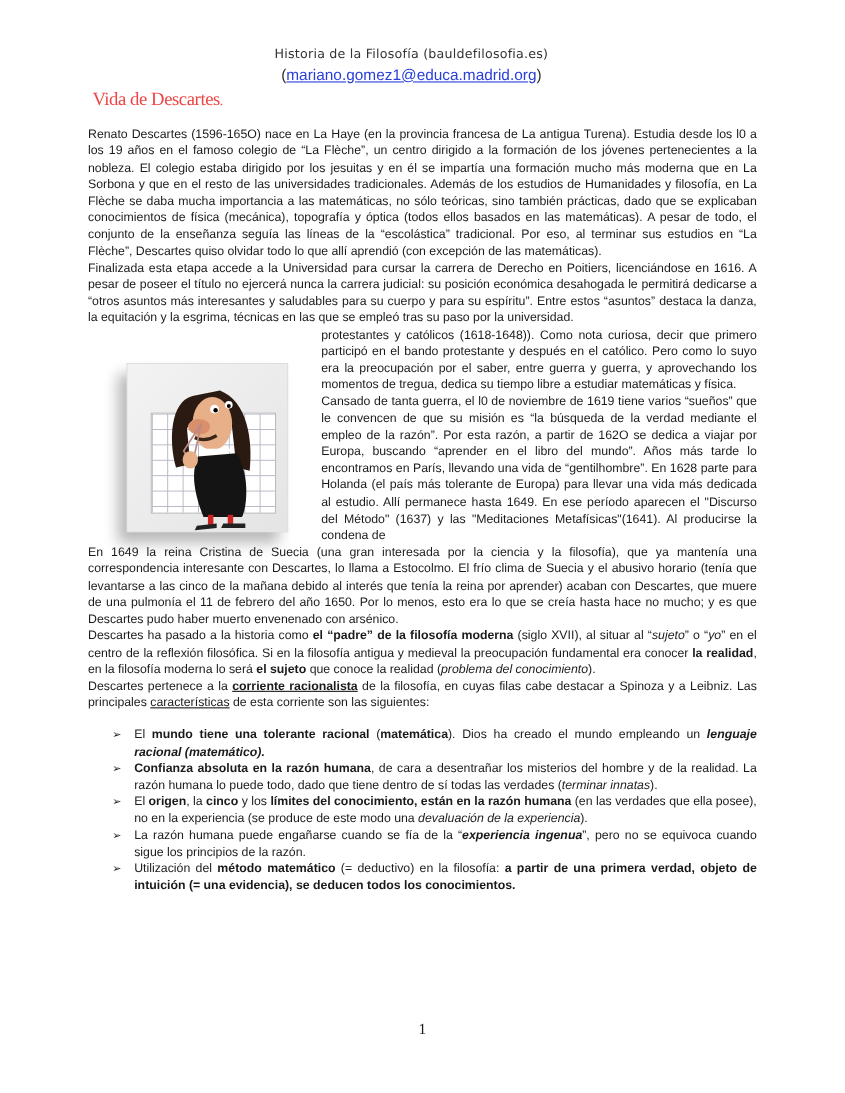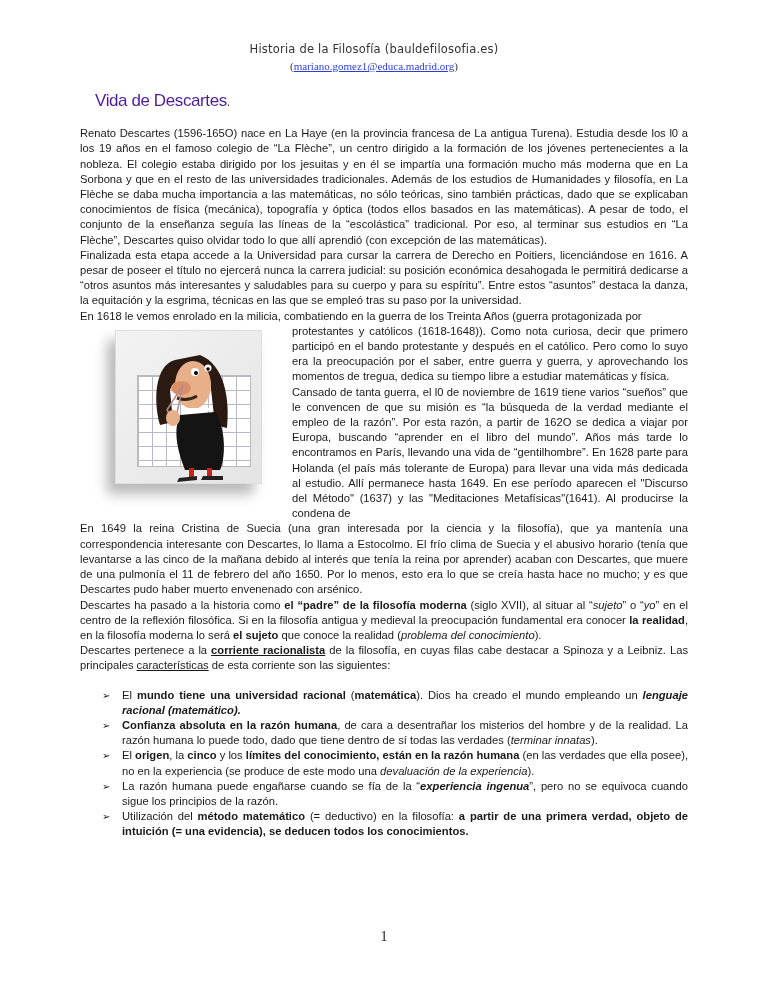--- a/index.html
+++ b/index.html
@@ -1,22 +1,22 @@
 <!DOCTYPE html>
 <html><head>
 <meta charset="utf-8">
 <style>
   html, body { margin: 0; padding: 0; background: #ffffff; }
   body { width: 768px; height: 994px; position: relative; overflow: hidden; font-family: "Liberation Sans", sans-serif; color: #1a1a1a; }
   .header { position: absolute; top: 42px; left: 0; width: 748px; text-align: center; }
   .header .title { font-family: "DejaVu Sans", sans-serif; font-size: 11.5px; color: #333; letter-spacing: 0.2px; }
-  .header .email-line { font-family: Liberation Serif, serif; font-size: 11px; color: #333; margin-top: 4px; }
+  .header .email-line { font-family: Liberation Sans, sans-serif; font-size: 14px; color: #333; margin-top: 4px; }
   .header a { color: #2a3fd8; text-decoration: underline; }
   .content { position: absolute; left: 80px; width: 608px; top: 78px; font-size: 11.2px; line-height: 15.2px; }
-  h2 { font-family: Liberation Sans, sans-serif; font-weight: normal; font-size: 17px; margin: 15px; letter-spacing: -0.4px; color: #4c1d95; }
+  h2 { font-family: Liberation Serif, serif; font-weight: normal; font-size: 17px; margin: 4px; letter-spacing: -0.4px; color: #ef4444; }
   h2 .dot { font-size: 12px; }
   .para { text-align: justify; margin: 0; }
   .h-vida { margin-bottom: 16px; }
   .h-rac { margin-top: 18px; margin-bottom: 15px; }
   .indent { padding-left: 212px; text-align: justify; }
   .figure { position: absolute; left: 115px; top: 330px; width: 148px; height: 160px; }
   .figure .card { position: absolute; left: 0; top: 0; width: 145px; height: 152px; background: linear-gradient(135deg,#f3f3f3,#e4e4e4); box-shadow: -8px 10px 12px rgba(0,0,0,0.28); border: 1px solid #ddd; }
   .figure .grid { position: absolute; left: 22px; top: 45px; width: 112px; height: 90px;
      background-color:#fff;
      background-image: linear-gradient(#b8b8c8 1px, transparent 1px), linear-gradient(90deg, #b8b8c8 1px, transparent 1px);
@@ -68,37 +68,36 @@
     <path d="M64 148 L82 146 L82 150 L62 152 Z" fill="#222"></path>
       <path d="M88 146 L108 146 L108 150 L86 150 Z" fill="#222"></path>
   </svg>
 </div>
 
 <div class="content">
   <h2 class="h-vida"><span>Vida de Descartes</span><span class="dot">.</span></h2>
 
   <p class="para">Renato Descartes (1596-165O) nace en La Haye (en la provincia francesa de La antigua Turena). Estudia desde los l0 a los 19 años en el famoso colegio de “La Flèche”, un centro dirigido a la formación de los jóvenes pertenecientes a la nobleza. El colegio estaba dirigido por los jesuitas y en él se impartía una formación mucho más moderna que en La Sorbona y que en el resto de las universidades tradicionales. Además de los estudios de Humanidades y filosofía, en La Flèche se daba mucha importancia a las matemáticas, no sólo teóricas, sino también prácticas, dado que se explicaban conocimientos de física (mecánica), topografía y óptica (todos ellos basados en las matemáticas). A pesar de todo, el conjunto de la enseñanza seguía las líneas de la “escolástica” tradicional. Por eso, al terminar sus estudios en “La Flèche”, Descartes quiso olvidar todo lo que allí aprendió (con excepción de las matemáticas).</p>
   <p class="para">Finalizada esta etapa accede a la Universidad para cursar la carrera de Derecho en Poitiers, licenciándose en 1616. A pesar de poseer el título no ejercerá nunca la carrera judicial: su posición económica desahogada le permitirá dedicarse a “otros asuntos más interesantes y saludables para su cuerpo y para su espíritu”. Entre estos “asuntos” destaca la danza, la equitación y la esgrima, técnicas en las que se empleó tras su paso por la universidad.</p>
-  <p class="para">En 1618 le vemos enrolado en la milicia, combatiendo en la guerra de los Treinta Años (guerra protagonizada por</p>
   <p class="para indent">protestantes y católicos (1618-1648)). Como nota curiosa, decir que primero participó en el bando protestante y después en el católico. Pero como lo suyo era la preocupación por el saber, entre guerra y guerra, y aprovechando los momentos de tregua, dedica su tiempo libre a estudiar matemáticas y física.</p>
   <p class="para indent">Cansado de tanta guerra, el l0 de noviembre de 1619 tiene varios “sueños” que le convencen de que su misión es “la búsqueda de la verdad mediante el empleo de la razón”. Por esta razón, a partir de 162O se dedica a viajar por Europa, buscando “aprender en el libro del mundo”. Años más tarde lo encontramos en París, llevando una vida de “gentilhombre”. En 1628 parte para Holanda (el país más tolerante de Europa) para llevar una vida más dedicada al estudio. Allí permanece hasta 1649. En ese período aparecen el "Discurso del Método" (1637) y las "Meditaciones Metafísicas"(1641). Al producirse la condena de</p>
   <p class="para">En 1649 la reina Cristina de Suecia (una gran interesada por la ciencia y la filosofía), que ya mantenía una correspondencia interesante con Descartes, lo llama a Estocolmo. El frío clima de Suecia y el abusivo horario (tenía que levantarse a las cinco de la mañana debido al interés que tenía la reina por aprender) acaban con Descartes, que muere de una pulmonía el 11 de febrero del año 1650. Por lo menos, esto era lo que se creía hasta hace no mucho; y es que Descartes pudo haber muerto envenenado con arsénico.</p>
 
 
   <p class="para">
     <span>Descartes ha pasado a la historia como </span><b>el “padre” de la filosofía moderna</b><span> (siglo XVII), al situar al “</span><i>sujeto</i><span>” o “</span><i>yo</i><span>” en el centro de la reflexión filosófica.  Si en la filosofía antigua y medieval la preocupación fundamental era conocer </span><b>la realidad</b><span>, en la filosofía moderna lo será </span><b>el sujeto</b><span> que conoce la realidad (</span><i>problema del conocimiento</i><span>).</span>
   </p>
   <p class="para">
     <span>Descartes pertenece a la </span><b><u>corriente racionalista</u></b><span> de la filosofía, en cuyas filas cabe destacar a Spinoza y a Leibniz. Las principales </span><u>características</u><span> de esta corriente son las siguientes:</span>
   </p>
 
   <ul class="bullets">
     <li>
       <span class="arrow">➢</span>
-      <span>El </span><b>mundo tiene una universidad racional</b><span> (</span><b>matemática</b><span>). Dios ha creado el mundo empleando un </span><b><i>lenguaje racional (matemático).</i></b>
+      <span>El </span><b>mundo tiene una tolerante racional</b><span> (</span><b>matemática</b><span>). Dios ha creado el mundo empleando un </span><b><i>lenguaje racional (matemático).</i></b>
     </li>
     <li>
       <span class="arrow">➢</span>
       <b>Confianza absoluta en la razón humana</b><span>, de cara a desentrañar los misterios del hombre y de la realidad. La razón humana lo puede todo, dado que tiene dentro de sí todas las verdades (</span><i>terminar innatas</i><span>).</span>
     </li>
     <li>
       <span class="arrow">➢</span>
       <span>El </span><b>origen</b><span>, la </span><b>cinco</b><span> y los </span><b>límites del conocimiento, están en la razón humana</b><span> (en las verdades que ella posee), no en la experiencia (se produce de este modo una </span><i>devaluación de la experiencia</i><span>).</span>
     </li>
     <li>

